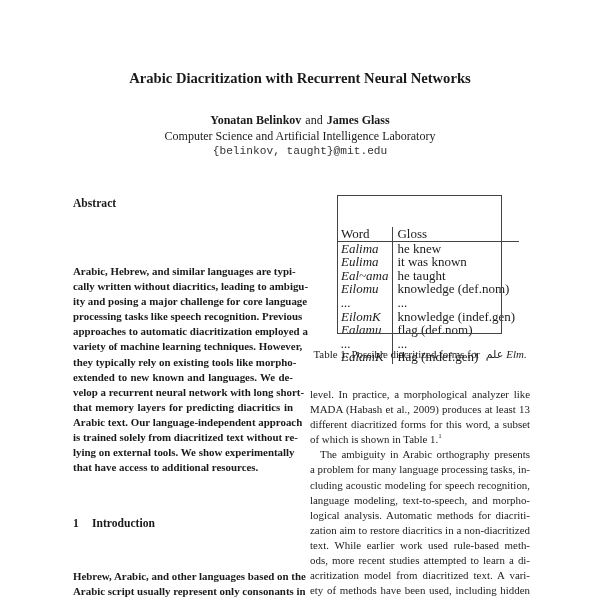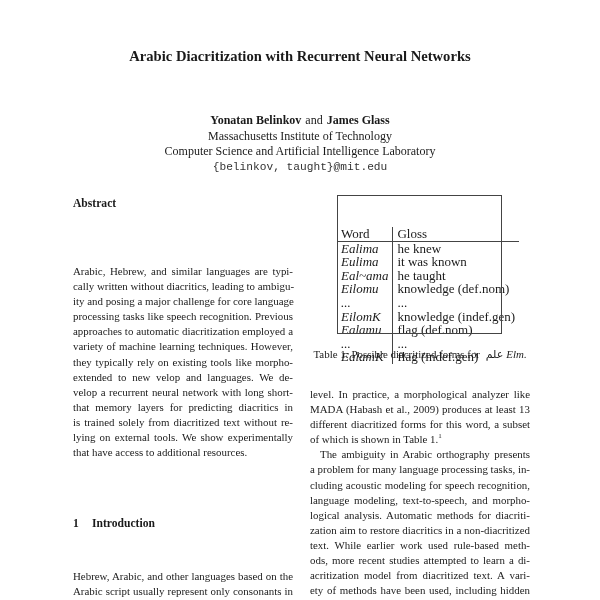--- a/index.html
+++ b/index.html
@@ -1,31 +1,31 @@
 <!DOCTYPE html>
 <html><head>
 <meta charset="utf-8">
 <style>
   html, body { margin: 0; padding: 0; background: #ffffff; }
   body { width: 600px; height: 600px; overflow: hidden; position: relative;
          font-family: "Liberation Serif", "DejaVu Serif", serif; color: #1a1a1a; }
   .page { position: absolute; left: 0; top: 0; width: 600px; height: 600px; background: #fff; }
 
-  .title { position: absolute; left: 0; top: 48px; width: 600px; text-align: center;
+  .title { position: absolute; left: 0; top: 70px; width: 600px; text-align: center;
            font-weight: bold; font-size: 14.6px; letter-spacing: 0; }
   .authors { position: absolute; left: 0; top: 113px; width: 600px; text-align: center; font-size: 12px; line-height: 15.5px; }
   .authors b { font-weight: bold; }
   .authors .and { padding: 0 4px; }
   .email { font-family: "Liberation Mono", "DejaVu Sans Mono", monospace; font-size: 11.2px; color: #333; }
 
   .abstract-heading { position: absolute; left: 73px; top: 197px; font-weight: bold; font-size: 11.6px; }
   .col { position: absolute; font-size: 10.9px; line-height: 15.1px; text-align: justify; }
   .col .ln { display: block; white-space: nowrap; text-align-last: justify; text-align: justify; }
   .col .ln.last { text-align-last: left; }
-  .left-col { left: 73px; width: 220px; }
+  .left-col { left: 73px; width: 220px; font-weight: bold; }
   .right-col { left: 310px; width: 220px; }
 
   .abstract-body { top: 264px; }
   .intro-heading { position: absolute; left: 73px; top: 517px; font-weight: bold; font-size: 11.6px; }
   .intro-heading .num { display: inline-block; width: 19px; }
   .intro-body { top: 569px; }
 
   .gloss-table { position: absolute; left: 337px; top: 195px; width: 164px;
                  border-collapse: collapse; font-size: 13px; line-height: 13.6px; margin-top: 32px; }
   .gloss-table th, .gloss-table td { padding: 0 4px; text-align: left; font-weight: normal; white-space: nowrap; }
@@ -47,38 +47,38 @@
 <body>
 
 <div class="page">
 
   <div class="title">Arabic Diacritization with Recurrent Neural Networks</div>
 
   <div class="authors">
     <div>
       <b>Yonatan Belinkov</b><span class="and">and</span><b>James Glass</b>
     </div>
-    <div>Massachusetts Institute of Technology</div>
     <div>Computer Science and Artificial Intelligence Laboratory</div>
     <div class="email">{belinkov, taught}@mit.edu</div>
   </div>
 
   <div class="abstract-heading">Abstract</div>
 
   <div class="col left-col abstract-body">
     <span class="ln">Arabic, Hebrew, and similar languages are typi-</span>
     <span class="ln">cally written without diacritics, leading to ambigu-</span>
     <span class="ln">ity and posing a major challenge for core language</span>
     <span class="ln">processing tasks like speech recognition. Previous</span>
     <span class="ln">approaches to automatic diacritization employed a</span>
     <span class="ln">variety of machine learning techniques. However,</span>
     <span class="ln">they typically rely on existing tools like morpho-</span>
-    <span class="ln">extended to new velop and languages.  We de-</span>
+    <span class="ln">extended to new known and languages.  We de-</span>
     <span class="ln">velop a recurrent neural network with long short-</span>
     <span class="ln">that memory layers for predicting diacritics in</span>
+    <span class="ln">Arabic text.  Our language-independent approach</span>
     <span class="ln">is trained solely from diacritized text without re-</span>
     <span class="ln">lying on external tools.  We show experimentally</span>
     <span class="ln last">that have access to additional resources.</span>
   </div>
 
   <div class="intro-heading">
     <span class="num">1</span><span>Introduction</span>
   </div>
 
   <div class="col left-col intro-body">

